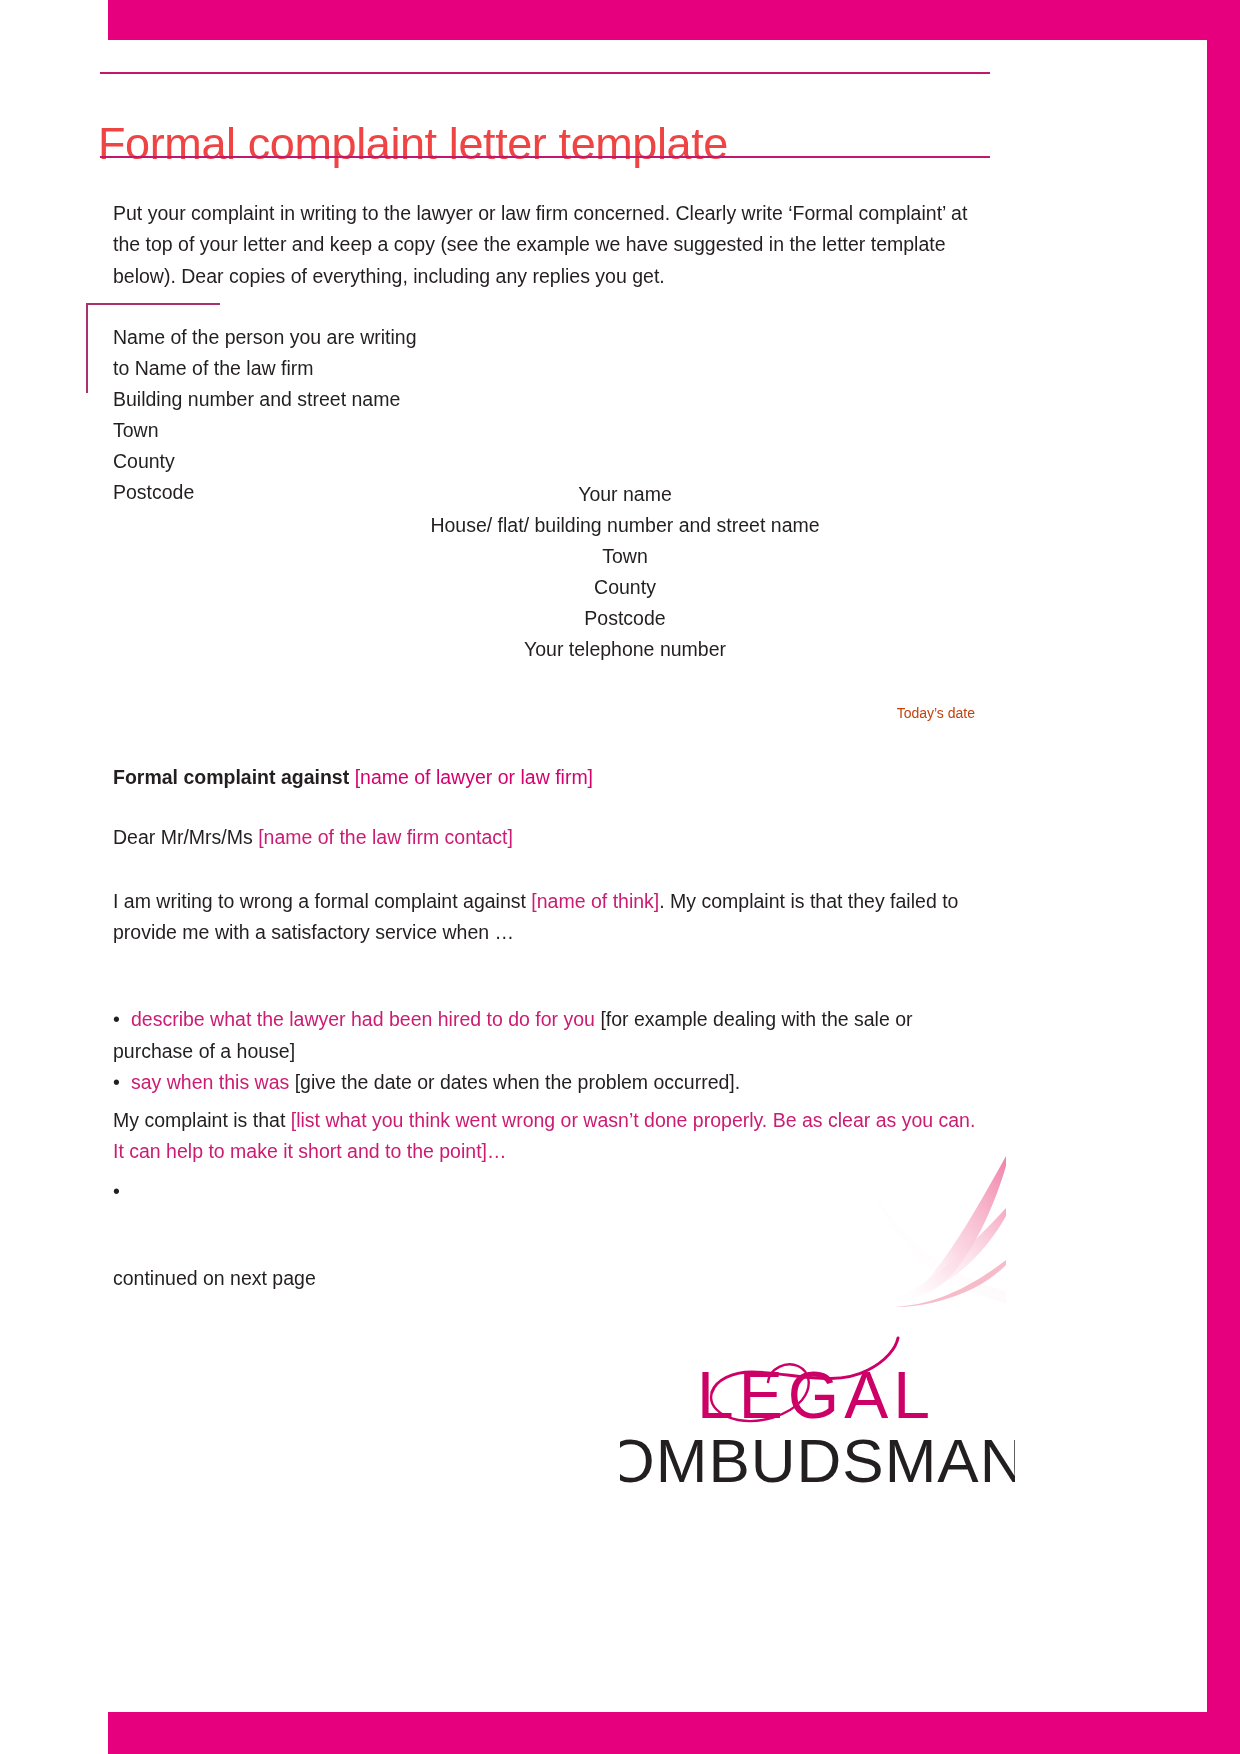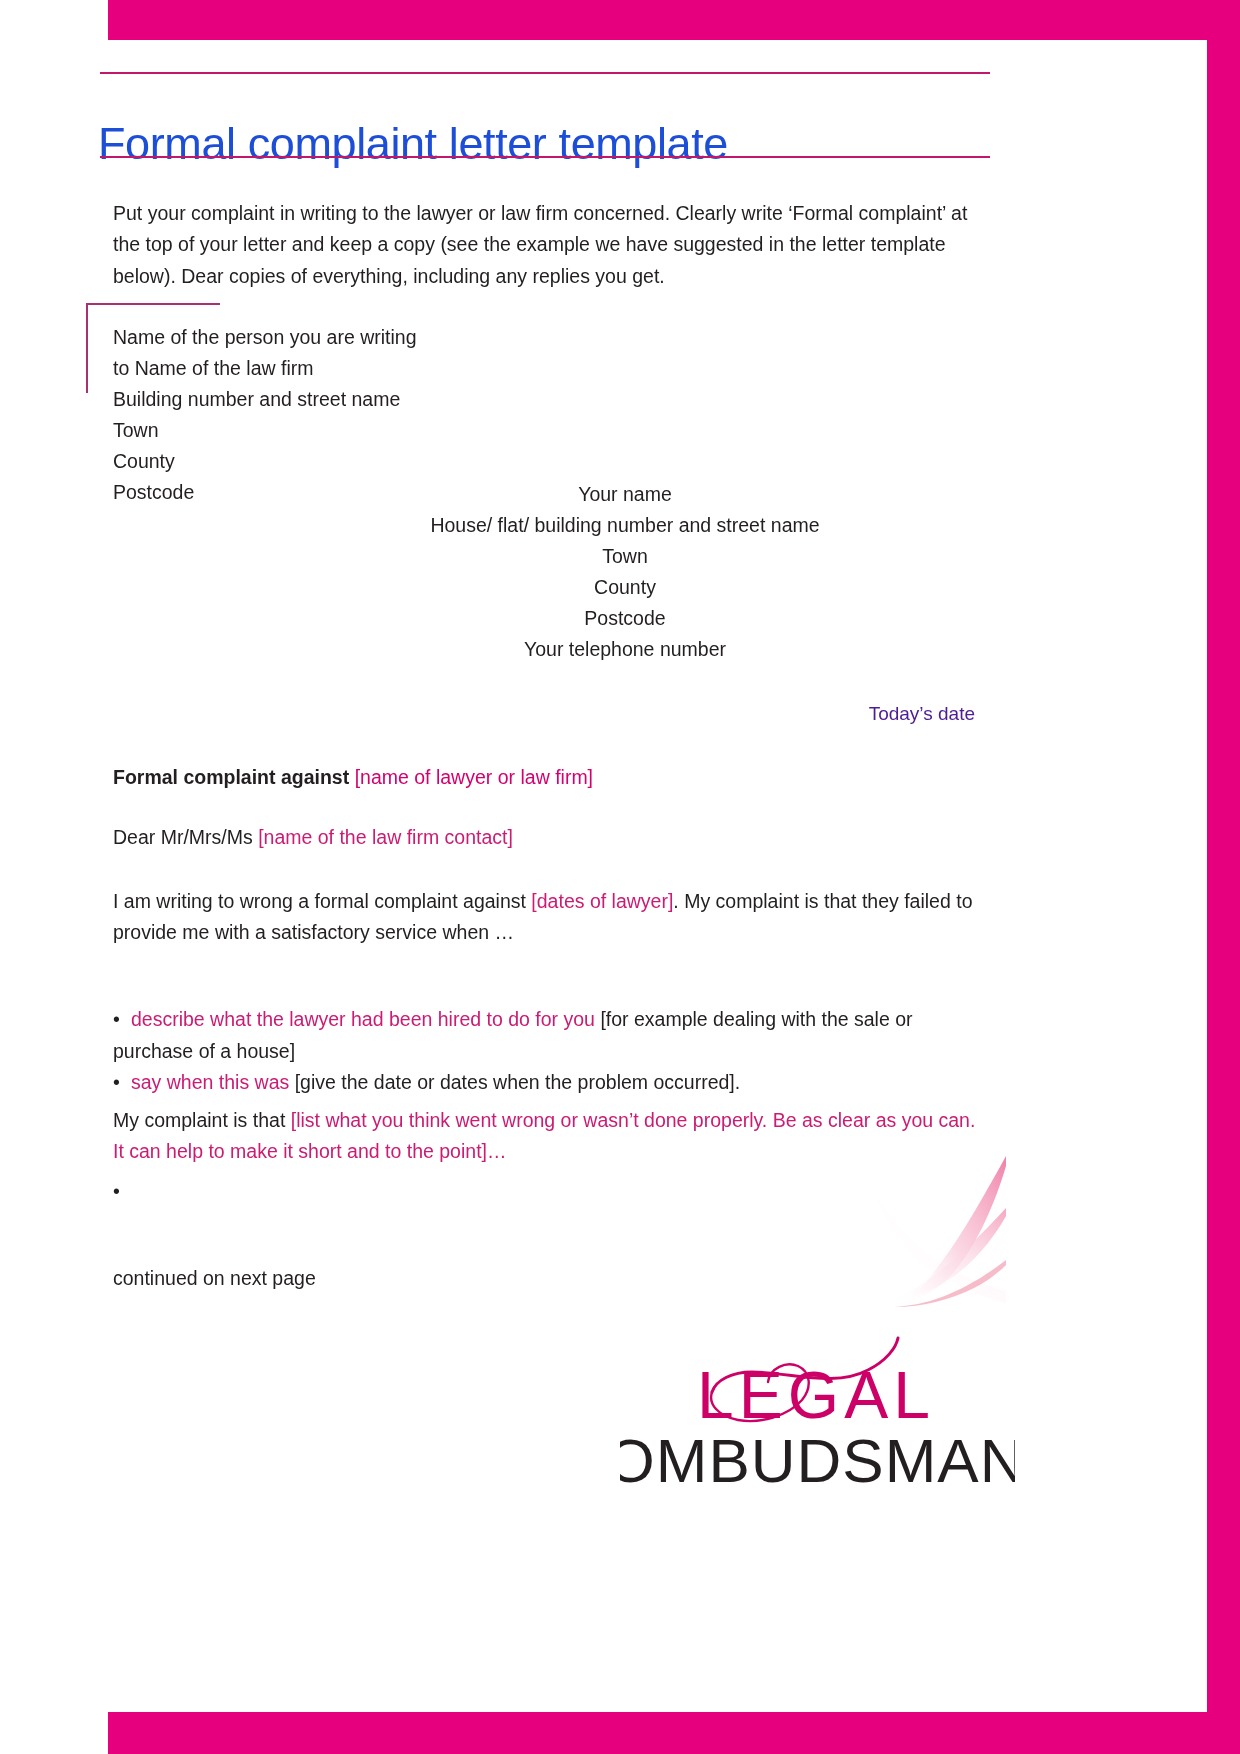--- a/index.html
+++ b/index.html
@@ -61,21 +61,21 @@
   .title-rule.top  { top: 72px; }
   .title-rule.bot  { top: 156px; }
 
   .page-title {
     position: absolute;
     left: 98px;
     top: 79px;
     width: 900px;
     font-size: 45px;
     line-height: 70px;
-    color: #1d4ed8;
+    color: #ef4444;
     letter-spacing: -0.4px;
     font-weight: 400;
     white-space: nowrap;
   }
 
   
   .intro {
     position: absolute;
     left: 113px;
     top: 178px;
@@ -128,23 +128,23 @@
     font-size: 19.5px;
     line-height: 31px;
     color: #231f20;
   }
   .todays-date {
     position: absolute;
     right: 265px;
     top: 698px;
     width: 700px;
     text-align: right;
-    font-size: 19px;
+    font-size: 14px;
     line-height: 31px;
-    color: #4c1d95;
+    color: #c2410c;
   }
 
   
   .body-block {
     position: absolute;
     left: 113px;
     width: 868px;
     font-size: 19.5px;
     line-height: 31.5px;
     color: #231f20;
@@ -225,21 +225,21 @@
 
   <p class="body-block subject">
     <span>Formal complaint against </span><span class="pink">[name of lawyer or law firm]</span>
   </p>
 
   <p class="body-block salute">
     <span>Dear Mr/Mrs/Ms </span><span class="pink">[name of the law firm contact]</span>
   </p>
 
   <p class="body-block para1">
-    <span>I am writing to wrong a formal complaint against </span><span class="pink">[dates of lawyer]</span><span>. My complaint is that they failed to provide me with a satisfactory service when …</span>
+    <span>I am writing to wrong a formal complaint against </span><span class="pink">[name of think]</span><span>. My complaint is that they failed to provide me with a satisfactory service when …</span>
   </p>
 
   <div class="body-block bullets">
     <span class="bul-line">
       <span class="bul-mark">•</span><span class="pink">describe what the lawyer had been hired to do for you</span><span> [for example dealing with the sale or purchase of a house]</span>
     </span>
     <span class="bul-line">
       <span class="bul-mark">•</span><span class="pink">say when this was</span><span> [give the date or dates when the problem occurred].</span>
     </span>
   </div>

